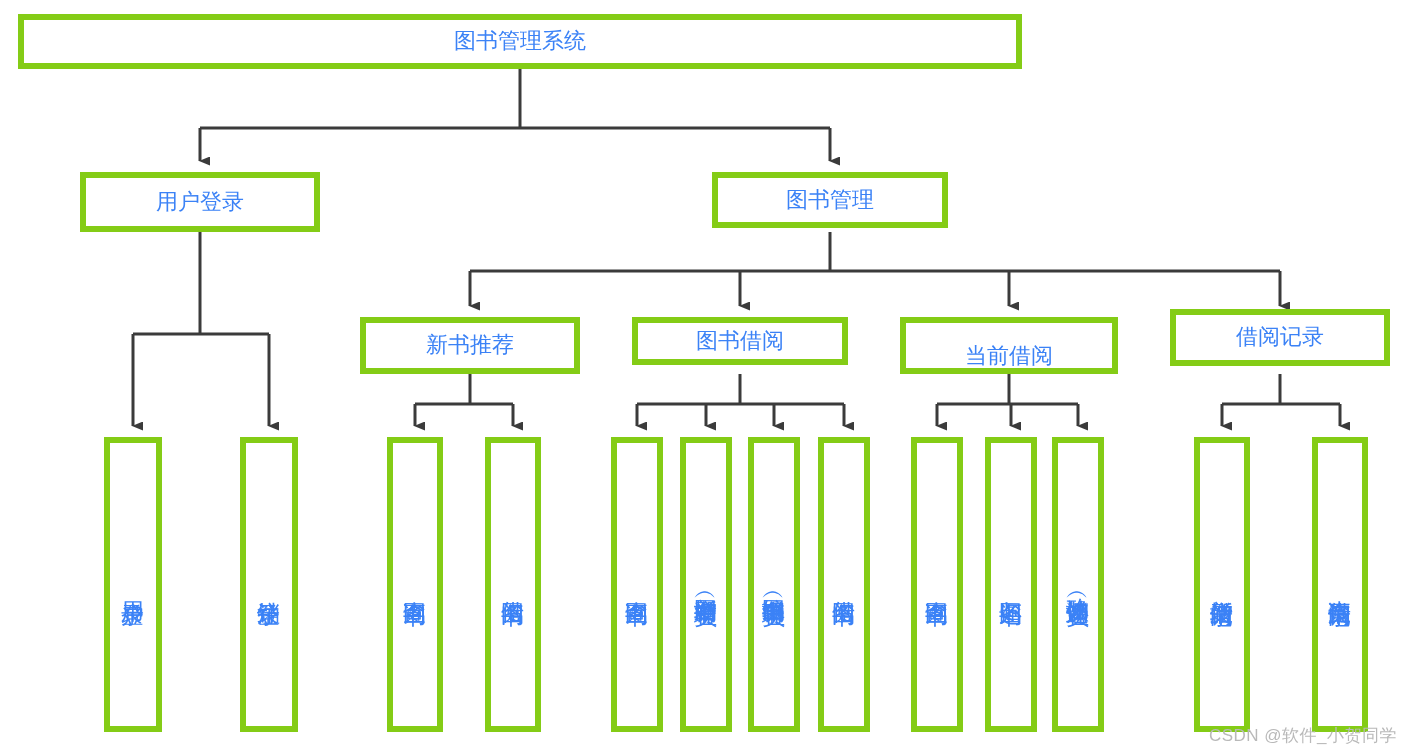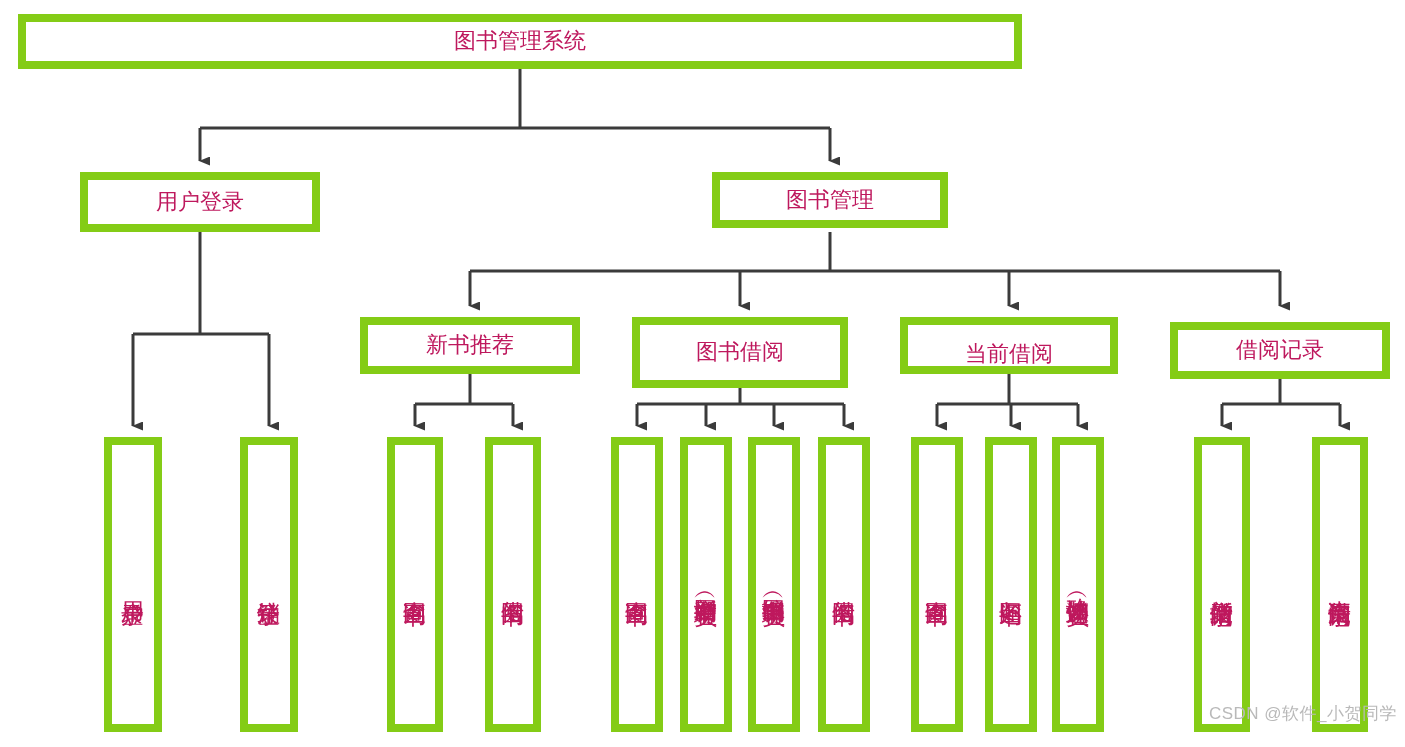--- a/index.html
+++ b/index.html
@@ -22,26 +22,26 @@
     position: absolute;
     top: 0;
     left: 0;
     width: 1405px;
     height: 747px;
     display: block;
   }
   .node-box {
     position: absolute;
     box-sizing: border-box;
-    border: 8px solid #84cc16;
+    border: 6px solid #84cc16;
     background: #ffffff;
     display: flex;
     align-items: center;
     justify-content: center;
-    color: #be185d;
+    color: #3b82f6;
   }
   .node-label-h {
     font-size: 22px;
     line-height: 1.1;
     letter-spacing: 0px;
     white-space: nowrap;
   }
   .node-label-v {
     font-size: 23px;
     line-height: 1.22;
@@ -55,21 +55,21 @@
     align-items: center;
     justify-content: center;
     padding: 4px 0;
   }
   .leaf-box .node-label-v {
     max-height: 100%;
   }
   #watermark {
     position: absolute;
     right: 8px;
-    bottom: 22px;
+    bottom: 0;
     font-size: 17px;
     color: #b9b9b9;
     letter-spacing: 0.5px;
     white-space: nowrap;
     pointer-events: none;
   }
 </style>
 </head>
 <body>
 
@@ -130,27 +130,27 @@
       </div>
       <div class="node-box leaf-box" style="left: 104px; top: 437px; width: 58px; height: 295px;">
         <span class="node-label-v">用户登录</span>
       </div>
       <div class="node-box leaf-box" style="left: 240px; top: 437px; width: 58px; height: 295px;">
         <span class="node-label-v">注销登录</span>
       </div>
       <div class="node-box" style="left: 360px; top: 317px; width: 220px; height: 57px; font-family: Liberation Serif, serif;">
         <span class="node-label-h">新书推荐</span>
       </div>
-      <div class="node-box" style="left: 632px; top: 317px; width: 216px; height: 71px;">
+      <div class="node-box" style="left: 632px; top: 317px; width: 216px; height: 48px;">
         <span class="node-label-h">图书借阅</span>
       </div>
       <div class="node-box" style="left: 900px; top: 317px; width: 218px; height: 57px; align-items: flex-end;">
         <span class="node-label-h">当前借阅</span>
       </div>
-      <div class="node-box" style="left: 1170px; top: 322px; width: 220px; height: 57px;">
+      <div class="node-box" style="left: 1170px; top: 309px; width: 220px; height: 57px;">
         <span class="node-label-h">借阅记录</span>
       </div>
       <div class="node-box leaf-box" style="left: 387px; top: 437px; width: 56px; height: 295px;">
         <span class="node-label-v">查询图书</span>
       </div>
       <div class="node-box leaf-box" style="left: 485px; top: 437px; width: 56px; height: 295px;">
         <span class="node-label-v">借阅图书</span>
       </div>
       <div class="node-box leaf-box" style="left: 611px; top: 437px; width: 52px; height: 295px;">
         <span class="node-label-v">查询图书</span>

